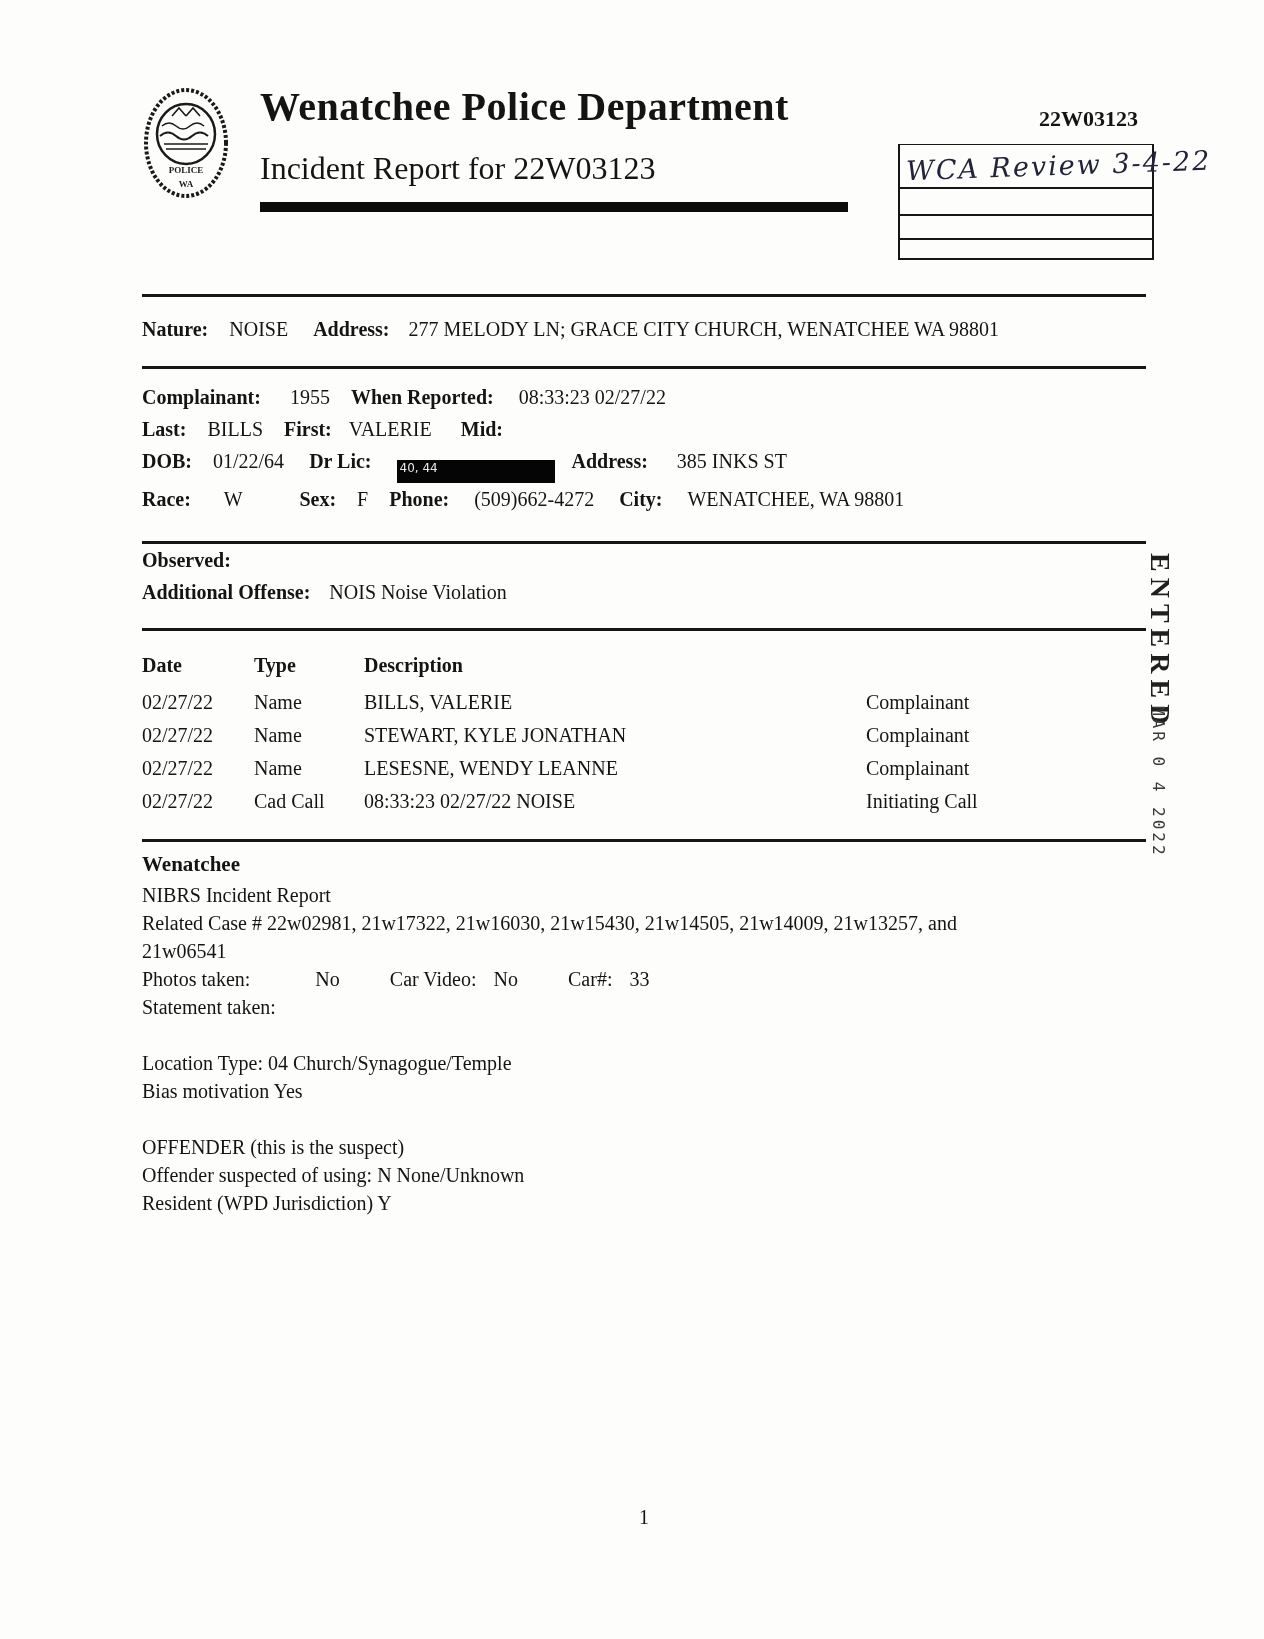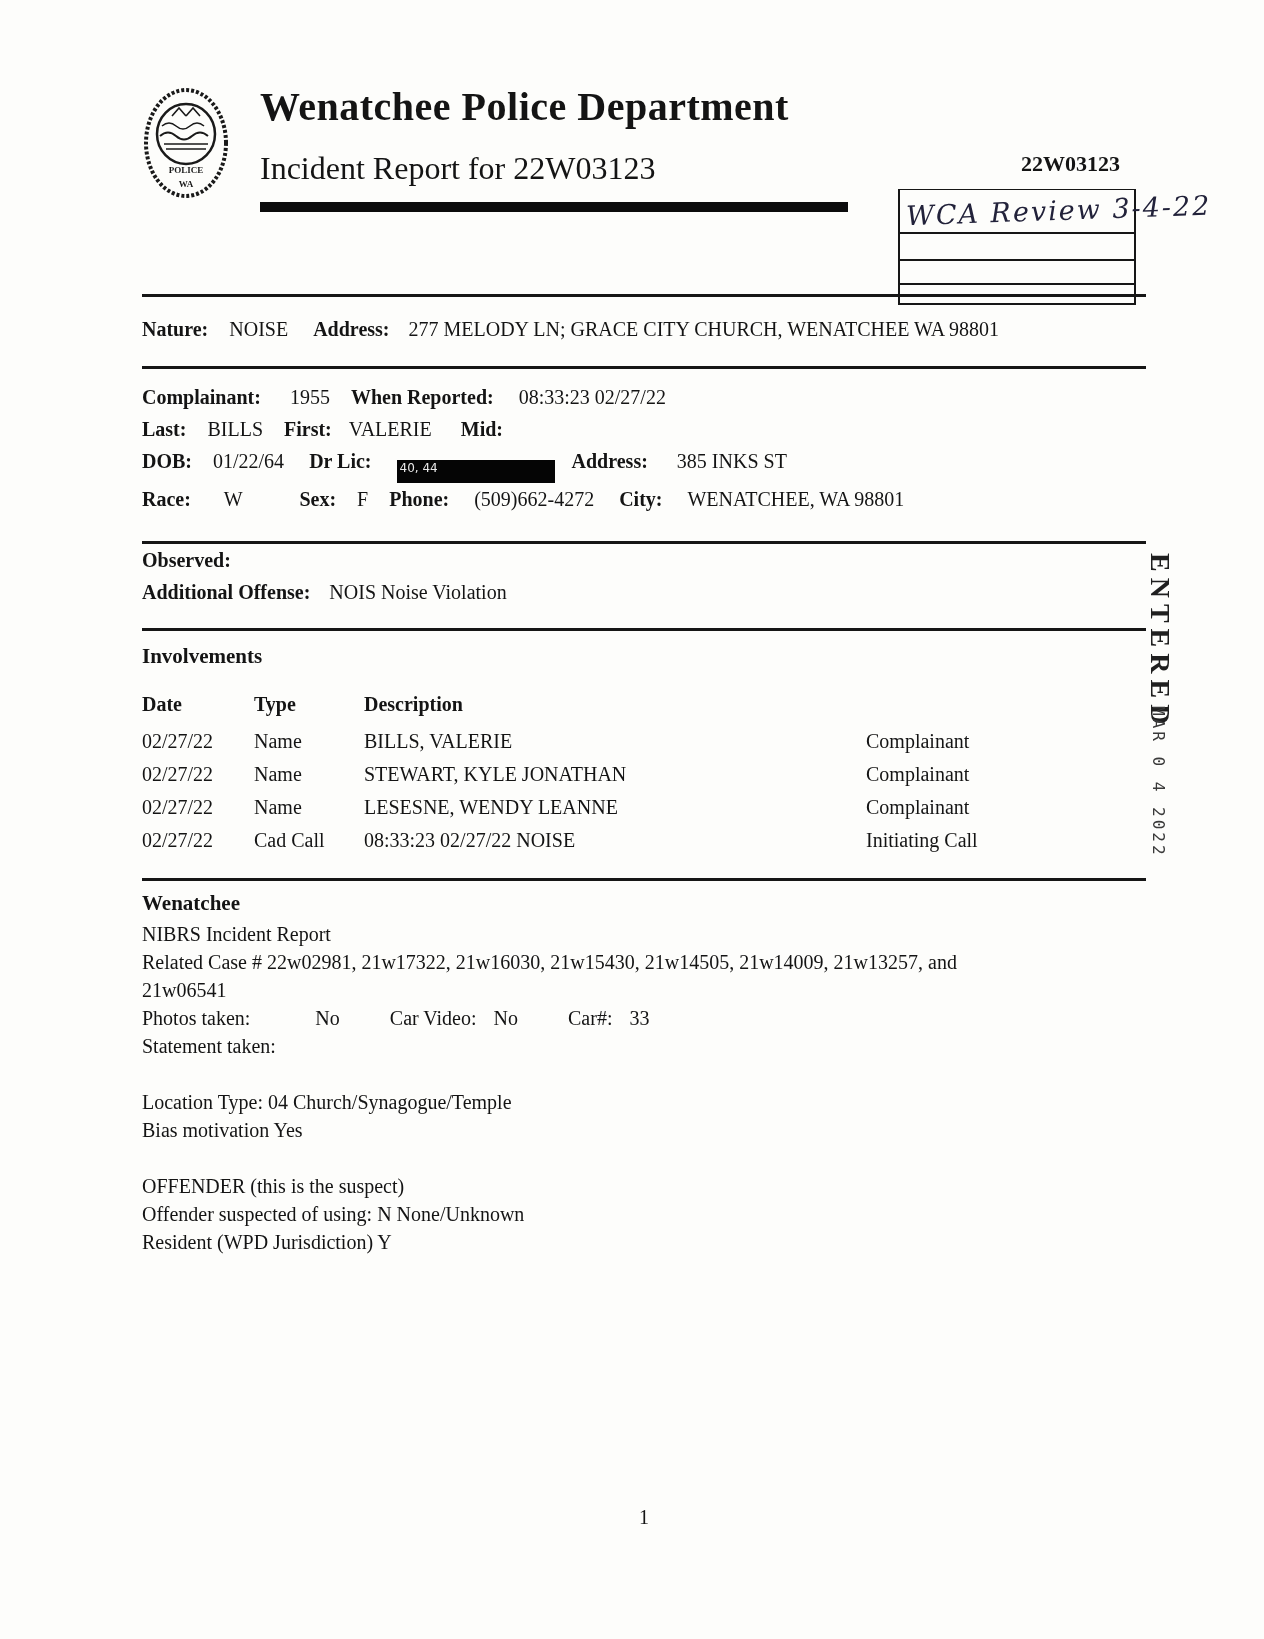--- a/index.html
+++ b/index.html
@@ -25,21 +25,21 @@
 
   
   .header { display: flex; gap: 30px; min-height: 118px; }
   .seal { width: 88px; height: 114px; flex: none; margin-top: 2px; }
   .agency-title { font-size: 40px; font-weight: bold; letter-spacing: 0.5px; line-height: 46px; }
   .report-subtitle { font-size: 32px; margin-top: 20px; }
   .black-bar { height: 10px; background: #0c0c0c; margin-top: 15px; width: 588px; }
 
   .header-right {
     position: absolute;
-    left: 898px; top: 106px; width: 238px; margin-top: 45px;
+    left: 898px; top: 106px; width: 256px;
   }
   .case-number { font-weight: bold; font-size: 22px; text-align: right; padding-right: 16px; }
   .stamp-box {
     margin-top: 12px;
     border: 2px solid #161616;
     border-top-width: 1px;
     height: 116px;
     display: flex;
     flex-direction: column;
   }
@@ -212,21 +212,20 @@
     <div class="line">
       <span class="label">Observed:</span>
       <span class="ml20"></span>
     </div>
     <div class="line">
       <span class="label">Additional Offense:</span>
       <span class="ml14">NOIS Noise Violation</span>
     </div>
 
     <div class="rule rule-4"></div>
-    <div class="heading inv-heading">Involvements</div>
     <div class="inv-table">
       <div class="inv-hrow">
         <span>Date</span>
         <span>Type</span>
         <span>Description</span>
         <span></span>
       </div>
       <div class="inv-row">
         <span>02/27/22</span>
         <span>Name</span>

